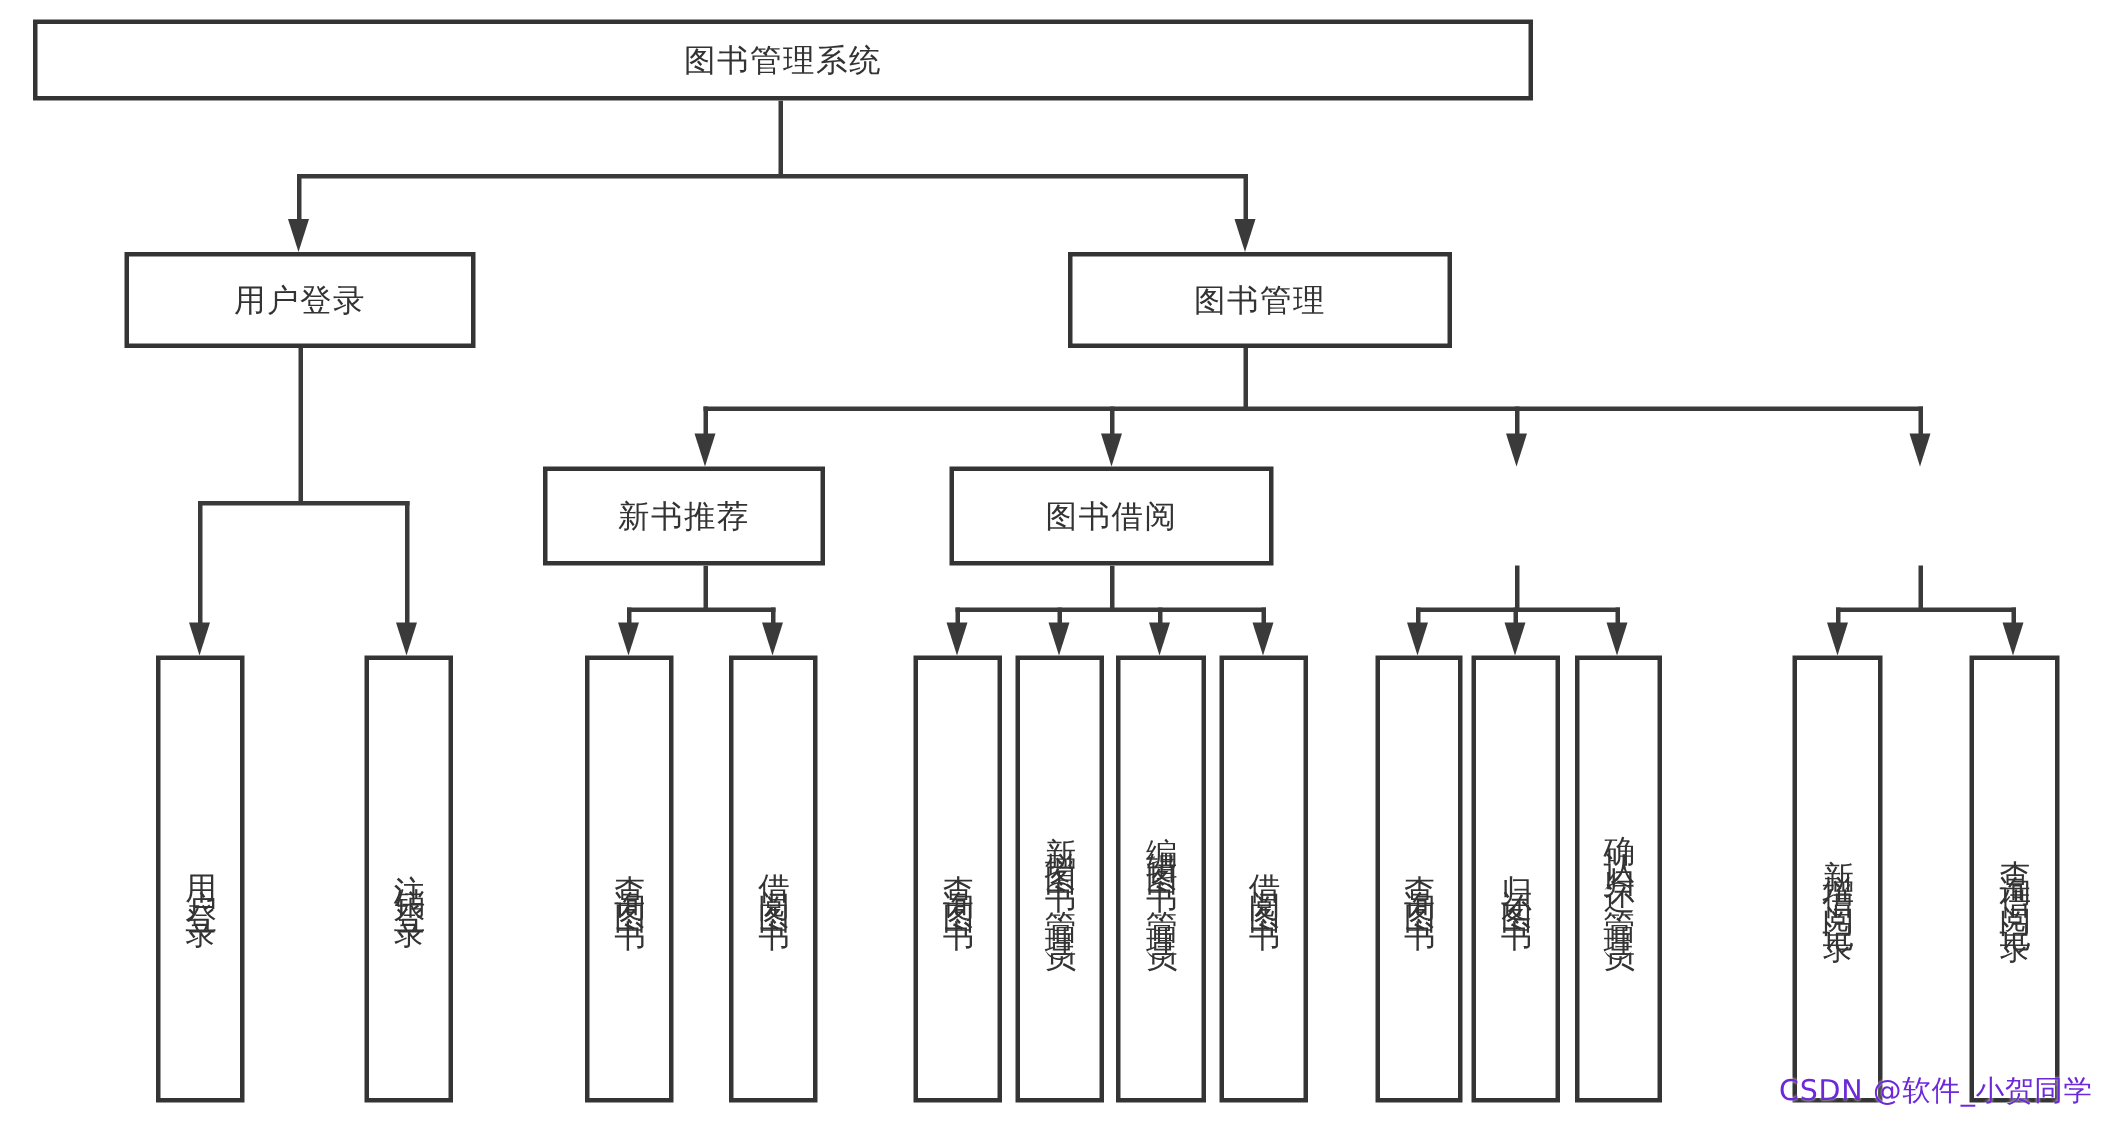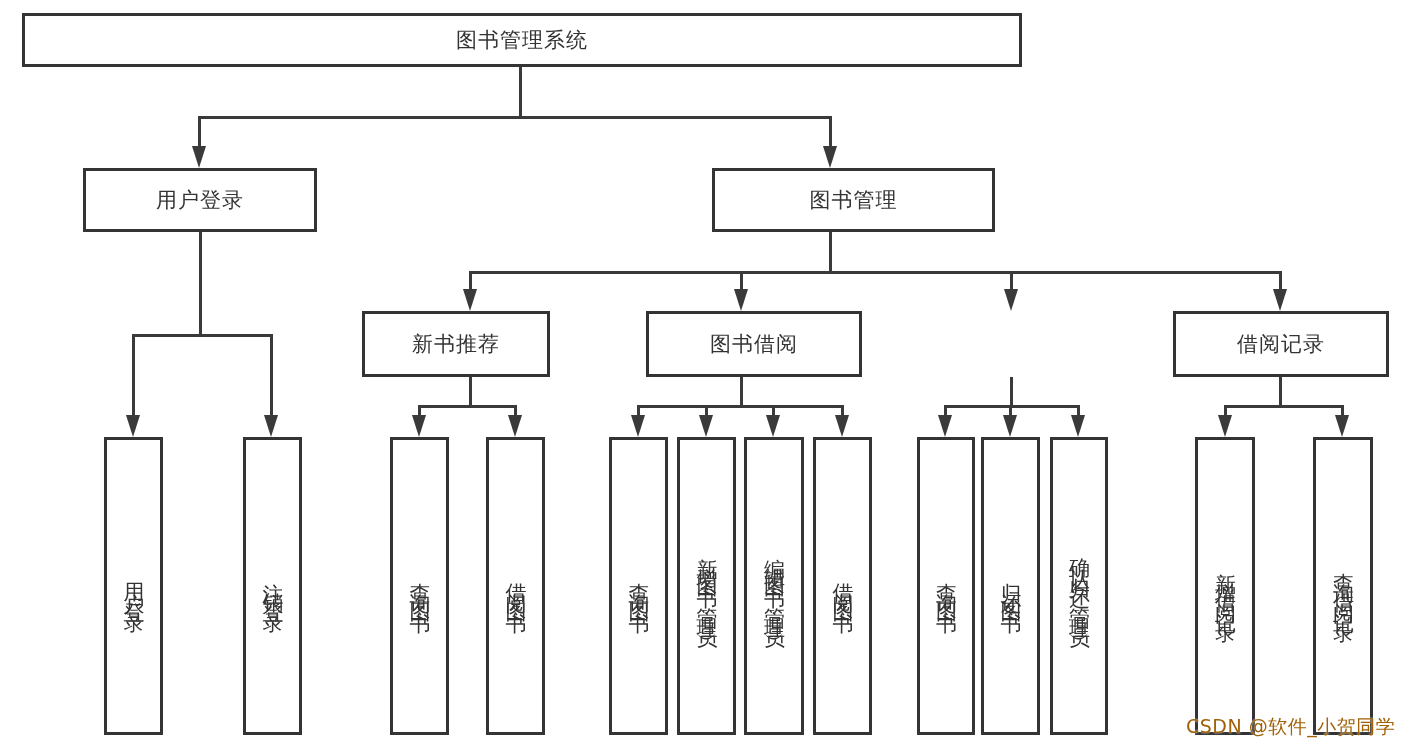--- a/index.html
+++ b/index.html
@@ -24,21 +24,21 @@
   }
   .vline { position:absolute; width:3px; background:#3a3a3a; z-index:1; }
   .hline { position:absolute; height:3px; background:#3a3a3a; z-index:1; }
   .arrow {
     position:absolute; width:0; height:0; z-index:1;
     border-left:7px solid transparent; border-right:7px solid transparent;
     border-top:22px solid #3a3a3a;
   }
   .watermark {
     position:absolute; left:1186px; top:714px; z-index:5;
-    font-size:19px; color:#a16207; letter-spacing:0.5px; white-space:nowrap;
+    font-size:19px; color:#6d28d9; letter-spacing:0.5px; white-space:nowrap;
     text-shadow:0 0 2px #ffffff;
   }
 </style>
 </head>
 <body>
 
 <div class="canvas">
 
   <div class="box" style="left:22px;top:13px;width:1000px;height:54px">
     <span class="hlabel">图书管理系统</span>
@@ -47,21 +47,21 @@
   <div class="vline" style="left:519px;top:67px;height:50px"></div>
   <div class="hline" style="left:198px;top:116px;width:634px"></div>
   <div class="vline" style="left:198px;top:116px;height:32px"></div>
   <div class="arrow" style="left:192px;top:146px"></div>
   <div class="vline" style="left:829px;top:116px;height:32px"></div>
   <div class="arrow" style="left:823px;top:146px"></div>
 
   <div class="box" style="left:83px;top:168px;width:234px;height:64px">
     <span class="hlabel">用户登录</span>
   </div>
-  <div class="box" style="left:712px;top:168px;width:283px;height:64px">
+  <div class="box" style="left:712px;top:168px;width:256px;height:64px">
     <span class="hlabel">图书管理</span>
   </div>
 
   <div class="vline" style="left:199px;top:232px;height:104px"></div>
   <div class="hline" style="left:132px;top:334px;width:141px"></div>
   <div class="vline" style="left:132px;top:334px;height:82px"></div>
   <div class="arrow" style="left:126px;top:415px"></div>
   <div class="vline" style="left:270px;top:334px;height:82px"></div>
   <div class="arrow" style="left:264px;top:415px"></div>
 
@@ -72,25 +72,22 @@
   <div class="vline" style="left:740px;top:271px;height:21px"></div>
   <div class="arrow" style="left:734px;top:289px"></div>
   <div class="vline" style="left:1010px;top:271px;height:21px"></div>
   <div class="arrow" style="left:1004px;top:289px"></div>
   <div class="vline" style="left:1279px;top:271px;height:21px"></div>
   <div class="arrow" style="left:1273px;top:289px"></div>
 
   <div class="box" style="left:362px;top:311px;width:188px;height:66px">
     <span class="hlabel">新书推荐</span>
   </div>
-  <div class="box" style="left:646px;top:311px;width:216px;height:66px">
+  <div class="box" style="left:633px;top:311px;width:216px;height:66px">
     <span class="hlabel">图书借阅</span>
-  </div>
-  <div class="box" style="left:1173px;top:311px;width:216px;height:66px">
-    <span class="hlabel">借阅记录</span>
   </div>
 
   <div class="vline" style="left:469px;top:377px;height:30px"></div>
   <div class="hline" style="left:418px;top:405px;width:99px"></div>
   <div class="vline" style="left:418px;top:405px;height:11px"></div>
   <div class="arrow" style="left:412px;top:415px"></div>
   <div class="vline" style="left:514px;top:405px;height:11px"></div>
   <div class="arrow" style="left:508px;top:415px"></div>
 
   <div class="vline" style="left:740px;top:377px;height:30px"></div>

